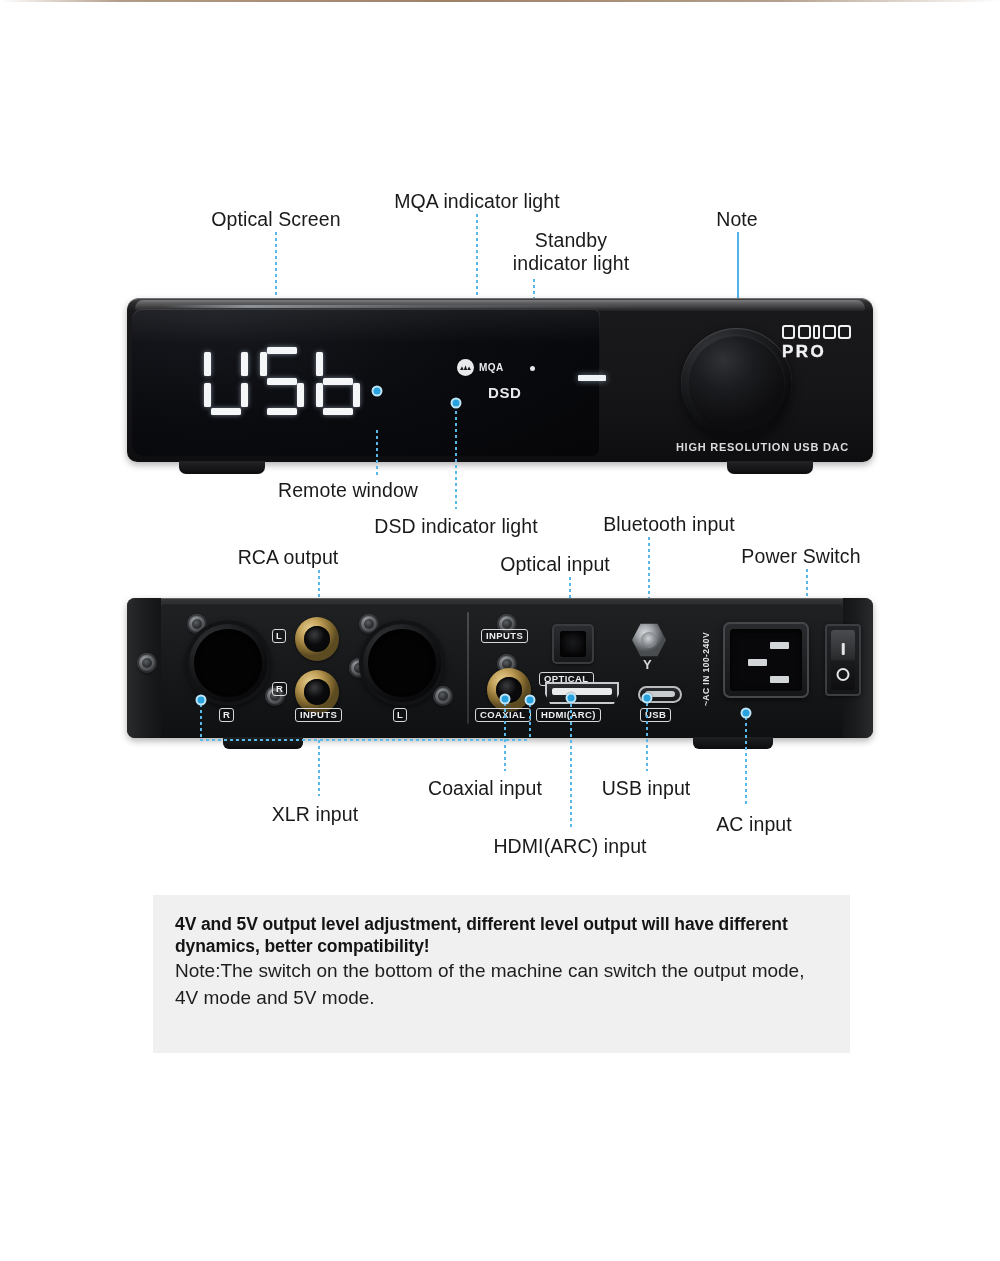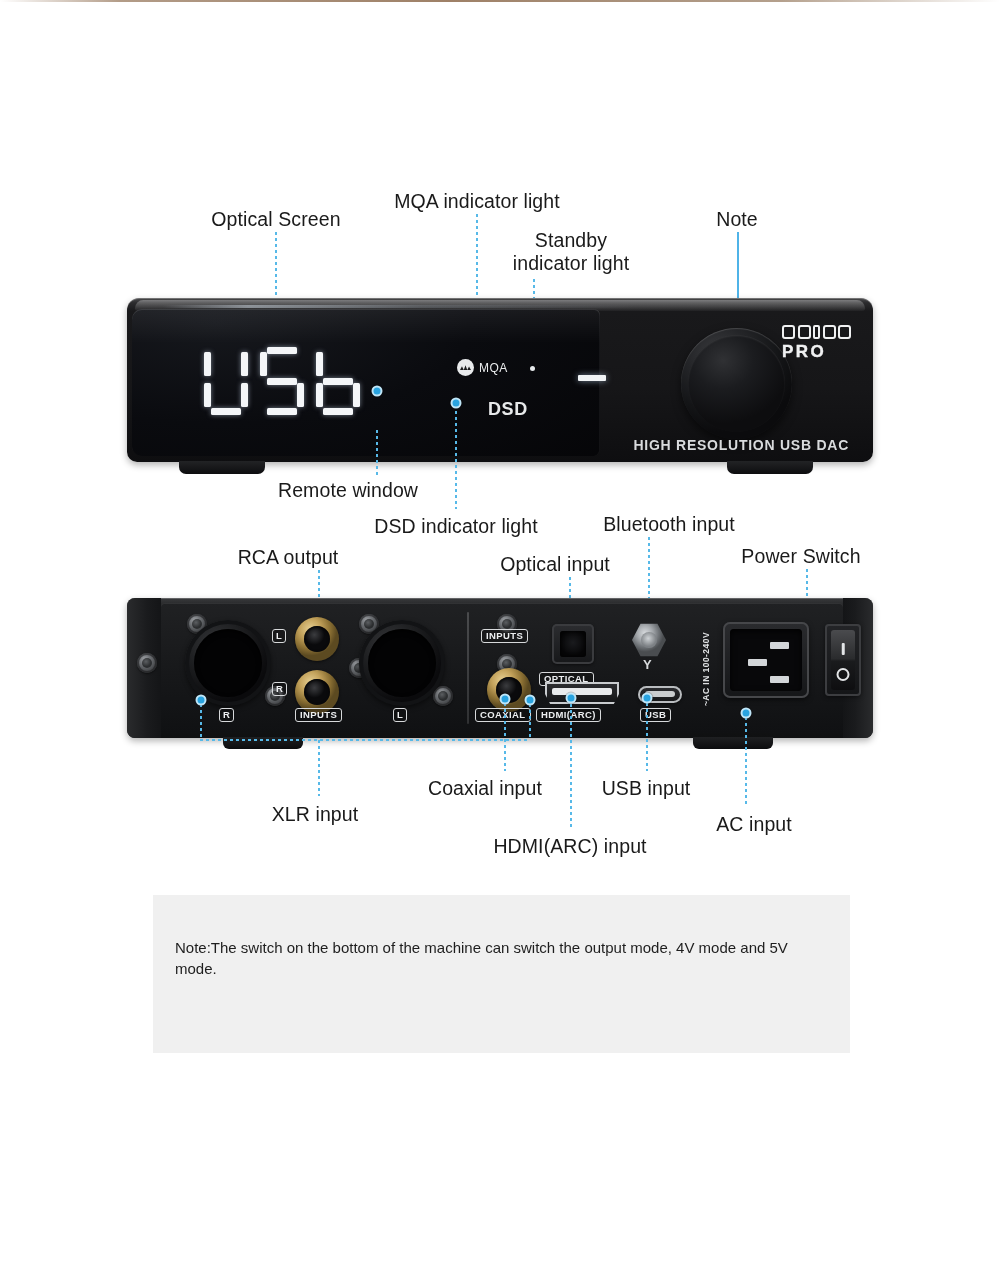--- a/index.html
+++ b/index.html
@@ -54,39 +54,39 @@
   .sc{right:0;top:36px;height:24px;}
   .sd{left:7px;bottom:0;right:7px;}
   .se{left:0;top:36px;height:24px;}
   .sf{left:0;top:5px;height:24px;}
   .sg{left:7px;top:31px;right:7px;}
   
   .mqa-row{position:absolute;left:325px;top:50px;display:flex;align-items:center;gap:5px;}
   .mqa-badge{width:17px;height:17px;border-radius:50%;background:#e8eaec;position:relative;}
   .mqa-badge:before{content:"";position:absolute;left:3px;top:6px;width:11px;height:5px;
     background:#1b1c1e;clip-path:polygon(0 100%,18% 25%,34% 100%,50% 6%,66% 100%,82% 30%,100% 100%);}
-  .mqa-txt{font-size:12px;font-weight:400;color:#e9ebec;letter-spacing:.4px;}
+  .mqa-txt{font-size:10px;font-weight:700;color:#e9ebec;letter-spacing:.4px;}
   .mqa-led{position:absolute;left:398px;top:57px;width:5px;height:5px;border-radius:50%;background:#e6e9eb;}
-  .dsd-txt{position:absolute;left:356px;top:90px;font-size:18px;font-weight:700;color:#e7e9ea;letter-spacing:.6px;}
+  .dsd-txt{position:absolute;left:356px;top:75px;font-size:15px;font-weight:700;color:#e7e9ea;letter-spacing:.6px;}
   .standby-dash{position:absolute;left:446px;top:66px;width:28px;height:6px;border-radius:1px;background:#f0f3f5;
     box-shadow:0 0 6px rgba(200,225,255,.55);}
   
   .knob{position:absolute;left:554px;top:30px;width:111px;height:111px;border-radius:50%;
     background:radial-gradient(75% 70% at 34% 24%, #3c3d40 0%, #242528 38%, #141517 72%, #0b0b0d 100%);
     box-shadow:0 4px 10px rgba(0,0,0,.55), inset 0 1px 1px rgba(255,255,255,.16);}
   .knob:after{content:"";position:absolute;inset:7px;border-radius:50%;
     background:radial-gradient(70% 65% at 36% 26%, #303134 0%, #1b1c1f 45%, #0d0d0f 100%);
     box-shadow:inset 0 1px 2px rgba(255,255,255,.1);}
   .brand{position:absolute;right:22px;top:27px;text-align:left;}
   .brand-model{display:flex;gap:2.5px;justify-content:flex-end;}
   .bchar{width:13px;height:14px;border:2.5px solid #f0f1f2;border-radius:3px;box-sizing:border-box;}
   .bchar.one{width:7px;border-radius:2px;}
   .brand-pro{font-size:17px;font-weight:700;letter-spacing:2.5px;color:#f0f1f2;margin-top:3px;
     -webkit-text-stroke:.4px #f0f1f2;}
-  .hires{position:absolute;right:24px;bottom:9px;font-size:14px;font-weight:700;letter-spacing:.75px;color:#d9dbdd;}
+  .hires{position:absolute;right:24px;bottom:9px;font-size:11px;font-weight:700;letter-spacing:.75px;color:#d9dbdd;}
   .foot{position:absolute;bottom:-12px;width:86px;height:13px;border-radius:0 0 7px 7px;
     background:linear-gradient(180deg,#222325,#0d0d0f);}
 
   
   #rear{position:absolute;left:127px;top:598px;width:746px;height:140px;}
   .rear-body{position:absolute;inset:0;border-radius:8px;
     background:linear-gradient(180deg,#393a3c 0%,#27282a 5%,#1d1e20 16%,#191a1c 70%,#0f1011 100%);
     box-shadow:inset 0 1px 0 rgba(255,255,255,.22),0 3px 7px rgba(0,0,0,.3);}
   .rear-left-edge{position:absolute;left:0;top:0;width:34px;height:100%;border-radius:8px 0 0 8px;
     background:linear-gradient(90deg,#2a2b2d,#1a1b1d 60%,#141517);}
@@ -160,21 +160,21 @@
   .sw-title{position:absolute;left:50%;top:-10px;transform:translateX(-50%);font-size:14.5px;font-weight:700;
     color:#fff;letter-spacing:.2px;white-space:nowrap;background:#2f2f2f;padding:0 4px;}
   .sw-top{position:absolute;left:50%;top:24px;transform:translateX(-50%);font-size:14px;font-weight:700;color:#fff;}
   .sw-bot{position:absolute;left:50%;bottom:6px;transform:translateX(-50%);font-size:14px;font-weight:700;color:#fff;}
   .sw-slot{position:absolute;left:50%;top:47px;transform:translateX(-50%);width:23px;height:48px;border-radius:4px;
     background:#141414;box-shadow:inset 0 0 0 1px #4a4a4a;}
   .sw-knob{position:absolute;left:2px;right:2px;top:16px;height:16px;border-radius:2px;
     background:linear-gradient(180deg,#4a4a4a,#262626);}
   .info-right{flex:1;padding:18px 20px 0 22px;box-sizing:border-box;}
   .info-h{font-size:17.5px;font-weight:700;line-height:1.28;color:#141414;letter-spacing:-.1px;}
-  .info-n{margin-top:24px;font-size:15px;line-height:1.42;color:#1e1e1e;}
+  .info-n{margin-top:0;font-size:19px;line-height:1.42;color:#1e1e1e;}
 </style>
 </head>
 <body>
 
 <div class="top-strip"></div>
 
 <div class="lbl c" style="left:276px;top:208px;">Optical Screen</div>
 <div class="lbl c" style="left:477px;top:190px;">MQA indicator light</div>
 <div class="lbl c" style="left:571px;top:229px;">Standby
 indicator light</div>
@@ -373,15 +373,16 @@
 <div class="lbl c" style="left:570px;top:835px;">HDMI(ARC) input</div>
 <div class="leader" style="left:570px;top:704px;height:126px;"></div>
 <div class="dot" style="left:571px;top:698px;"></div>
 
 <div class="lbl c" style="left:754px;top:813px;">AC input</div>
 <div class="leader" style="left:745px;top:717px;height:88px;"></div>
 <div class="dot" style="left:746px;top:713px;"></div>
 
 <div id="info">
   <div class="info-right">
+    <div class="info-h">4V and 5V output level adjustment, different level output will have different dynamics, better compatibility!</div>
     <div class="info-n">Note:The switch on the bottom of the machine can switch the output mode, 4V mode and 5V mode.</div>
   </div>
 </div>
 
 </body></html>

